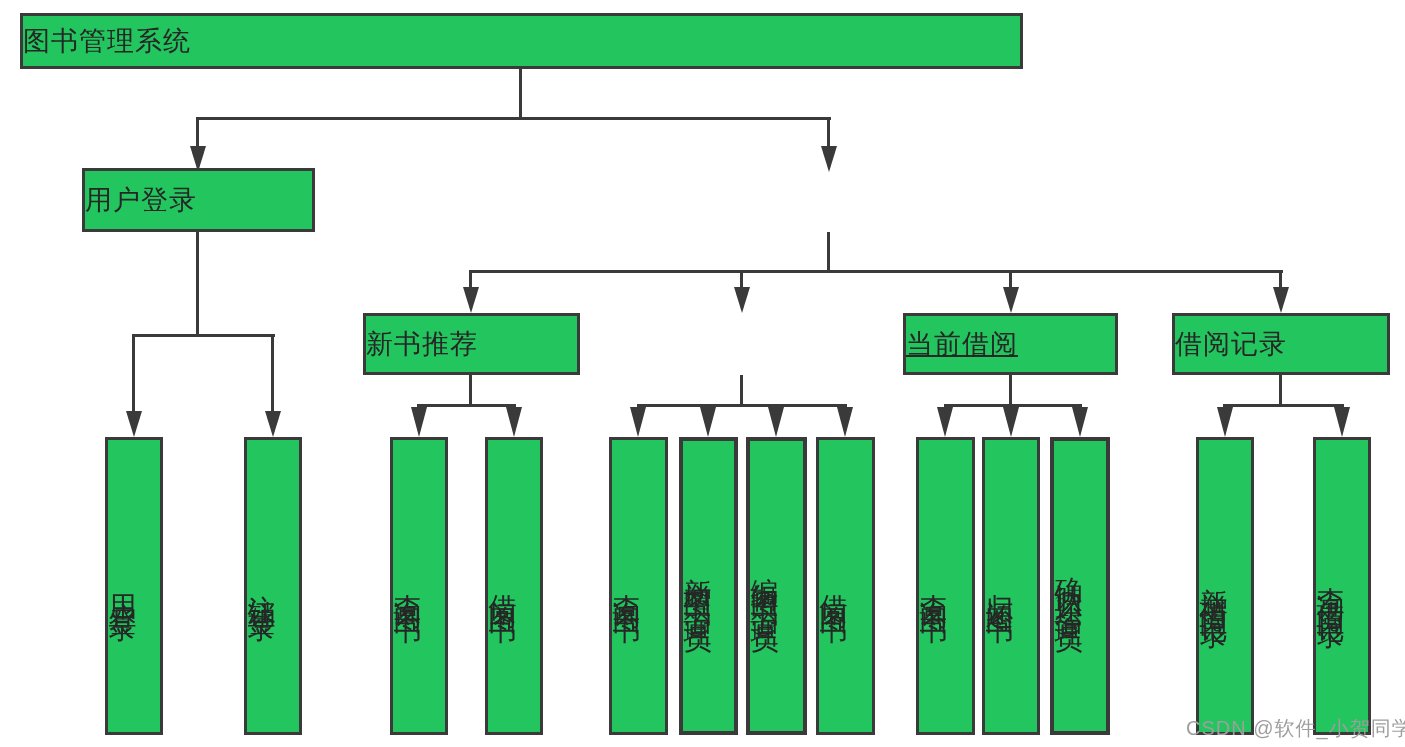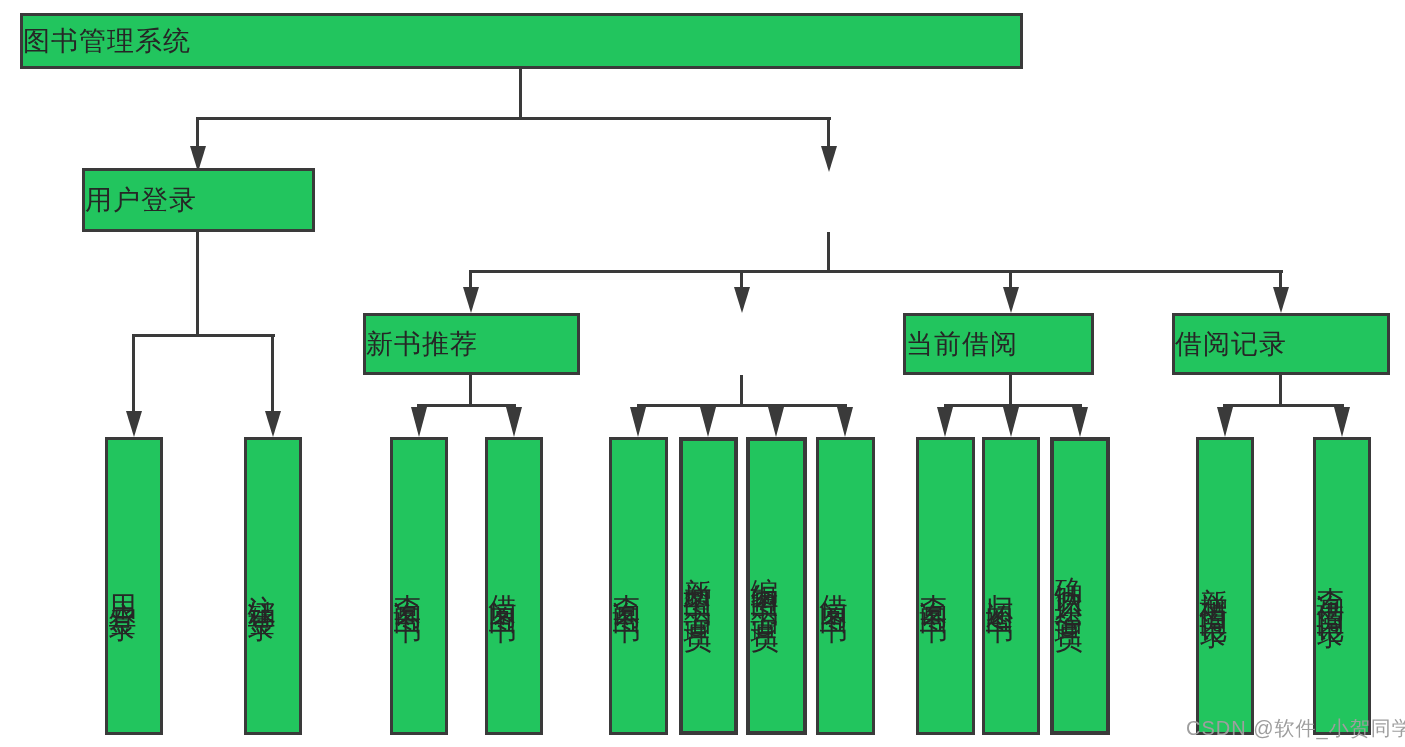--- a/index.html
+++ b/index.html
@@ -91,21 +91,21 @@
   <div class="vline" style="left:1009px;top:270px;height:20px;"></div>
   <div class="vline" style="left:1279px;top:270px;height:20px;"></div>
   <div class="arrow" style="left:463px;top:287px;"></div>
   <div class="arrow" style="left:734px;top:287px;"></div>
   <div class="arrow" style="left:1003px;top:287px;"></div>
   <div class="arrow" style="left:1273px;top:287px;"></div>
 
   <div class="box" style="left:363px;top:313px;width:217px;height:62px;">
     <span>新书推荐</span>
   </div>
-  <div class="box" style="left:903px;top:313px;width:191px;height:62px;">
+  <div class="box" style="left:903px;top:313px;width:215px;height:62px;text-decoration:underline;">
     <span>当前借阅</span>
   </div>
   <div class="box" style="left:1172px;top:313px;width:218px;height:62px;">
     <span>借阅记录</span>
   </div>
 
   <div class="vline" style="left:469px;top:375px;height:32px;"></div>
   <div class="hline" style="left:417px;top:404px;width:99px;"></div>
   <div class="arrow long" style="left:411px;top:407px;"></div>
   <div class="arrow long" style="left:506px;top:407px;"></div>

